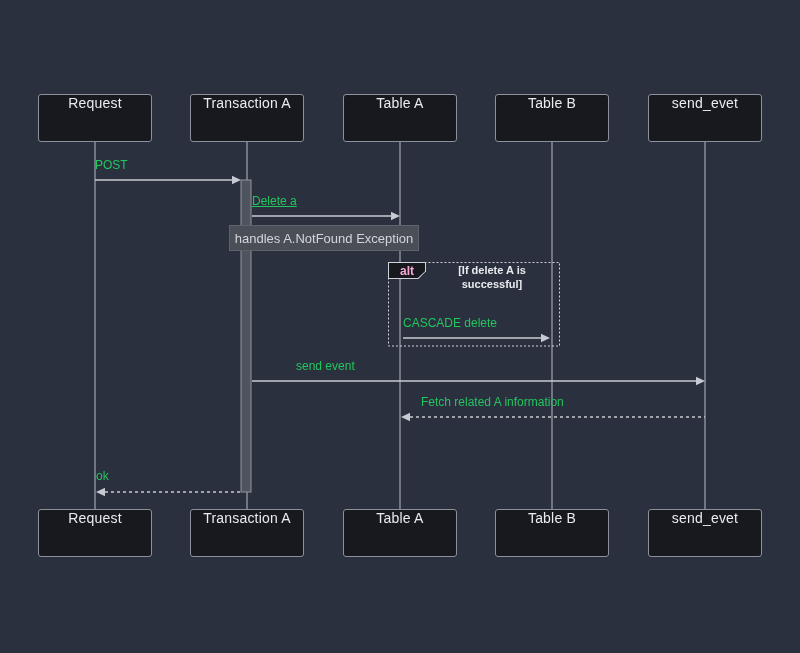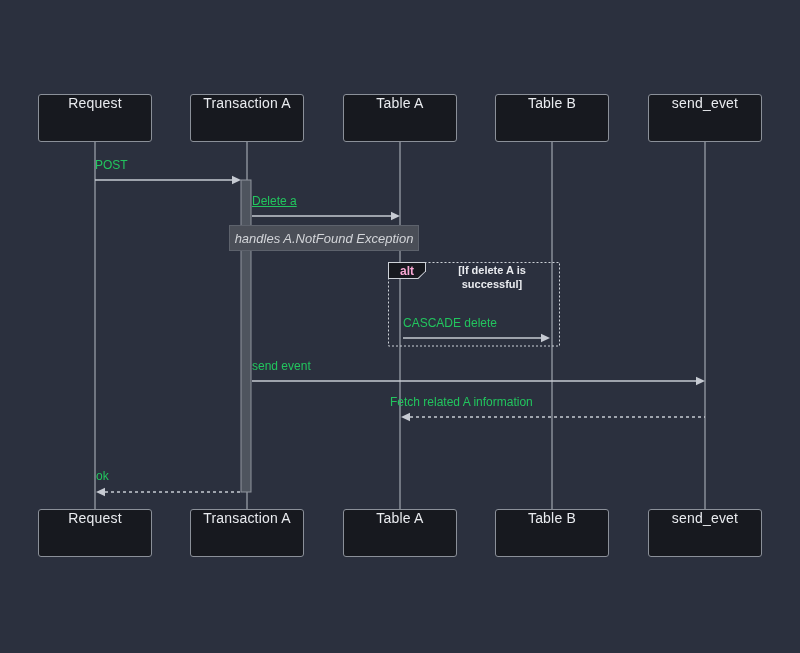--- a/index.html
+++ b/index.html
@@ -17,21 +17,21 @@
     font-size:14px;color:#e9ebef;letter-spacing:.2px;
   }
   .msg-label{
     position:absolute;height:16px;line-height:16px;font-size:12px;
     text-align:left;color:#22c55e;white-space:nowrap;
   }
   .note{
     position:absolute;height:26px;box-sizing:border-box;
     background:#4a4e57;border:1px solid #5d626c;
     display:flex;align-items:center;justify-content:center;
-    font-size:13px;color:#d3d5d9;white-space:nowrap;font-style:italic;
+    font-size:13px;color:#d3d5d9;white-space:nowrap;
   }
   .alt-label-outer{
     position:absolute;left:388px;top:262px;width:38px;height:17px;
     background:#ced2d9;
     clip-path:polygon(0 0,100% 0,100% 55%,80% 100%,0 100%);
   }
   .alt-label-inner{
     position:absolute;left:1px;top:1px;width:36px;height:15px;
     background:#17191f;
     clip-path:polygon(0 0,100% 0,100% 55%,80% 100%,0 100%);
@@ -112,22 +112,22 @@
   <div class="actor" style="left:495px;top:509px;">
       <span>Table B</span>
     </div>
   <div class="actor" style="left:648px;top:509px;">
       <span>send_evet</span>
     </div>
 
   <div class="msg-label" style="left:95px;width:146px;top:157px;">POST</div>
   <div class="msg-label" style="left:252px;width:148px;top:193px;text-decoration:underline;">Delete a</div>
   <div class="msg-label" style="left:403px;width:147px;top:315px;">CASCADE delete</div>
-  <div class="msg-label" style="left:252px;width:453px;top:358px;">send event</div>
-  <div class="msg-label" style="left:390px;width:312px;top:394px;">Fetch related A information</div>
+  <div class="msg-label" style="left:252px;width:453px;top:358px;padding-left:44px;">send event</div>
+  <div class="msg-label" style="left:421px;width:312px;top:394px;">Fetch related A information</div>
   <div class="msg-label" style="left:96px;width:145px;top:468px;">ok</div>
 
   <div class="note" style="left:229px;top:225px;width:190px;">handles A.NotFound Exception</div>
 
   <div class="alt-label-outer">
     <div class="alt-label-inner">alt</div>
   </div>
   <div class="alt-cond">[If delete A is successful]</div>
 
 </div>

